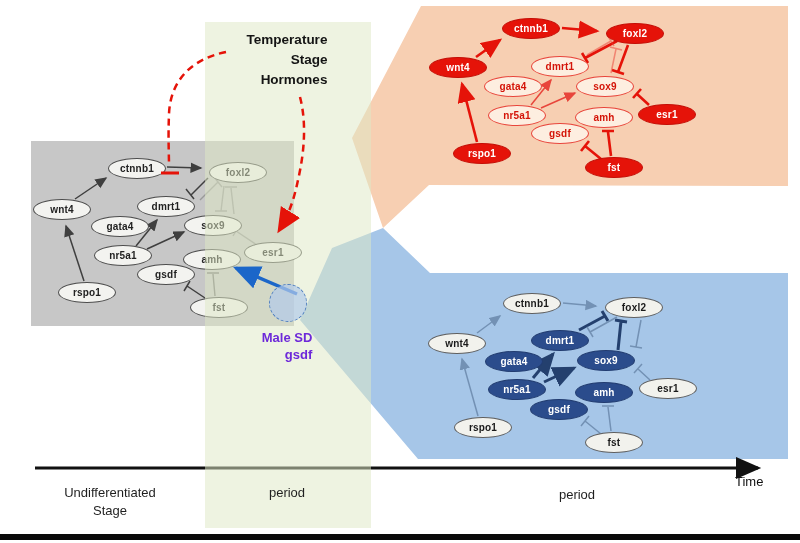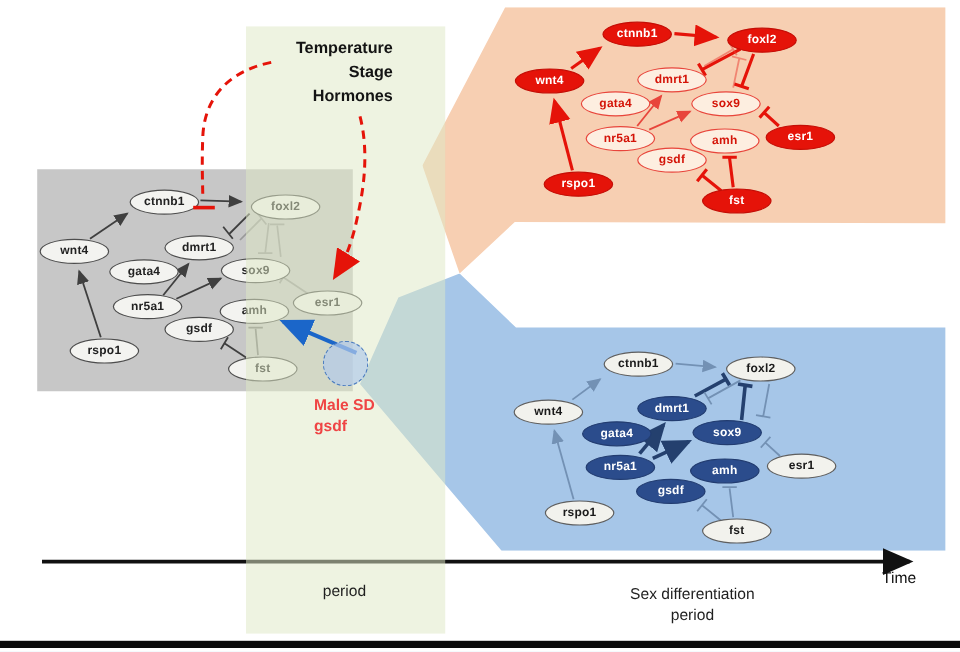--- a/index.html
+++ b/index.html
@@ -21,21 +21,21 @@
   .fa{background:#e51309;border:1.4px solid #c40e06;color:#fff;font-weight:700;z-index:5;}
   .fi{background:#fdeee0;border:1.6px solid #e8453b;color:#d41408;font-weight:700;z-index:5;}
   .ma{background:#2b4c8c;border:1.4px solid #223c70;color:#fff;font-weight:700;z-index:5;}
   .mi{background:#f2f2ed;border:1.4px solid #5f5f5f;color:#1a1a1a;z-index:5;}
   .title{position:absolute;left:287px;top:30px;transform:translateX(-50%);z-index:6;
          text-align:right;font-weight:bold;font-size:13.5px;line-height:20px;color:#141414;}
   .malesd-circle{position:absolute;left:288px;top:303px;width:38px;height:38px;
          margin-left:-19px;margin-top:-19px;border-radius:50%;z-index:5;
          background:rgba(178,203,233,0.7);border:1.6px dashed #4f7fc0;box-sizing:border-box;}
   .malesd-label{position:absolute;left:287px;top:329px;transform:translateX(-50%);z-index:6;
-         text-align:left;font-weight:bold;font-size:13px;line-height:17px;color:#ef4444;}
+         text-align:right;font-weight:bold;font-size:13px;line-height:17px;color:#6d28d9;}
   .stage{position:absolute;transform:translateX(-50%);z-index:6;text-align:center;
          font-size:13px;line-height:18px;color:#1f1f1f;}
   .time{position:absolute;left:735px;top:474px;z-index:6;font-size:13px;font-weight:400;color:#111;}
   .bottombar{position:absolute;left:0;top:534px;width:800px;height:6px;background:#0a0a0a;z-index:2;}
 </style>
 </head>
 <body>
 
 <div class="fig">
 
@@ -182,23 +182,26 @@
     <div>Stage</div>
     <div>Hormones</div>
   </div>
 
   <div class="malesd-circle"></div>
   <div class="malesd-label">
     <div>Male SD</div>
     <div>gsdf</div>
   </div>
 
+  <div class="stage" style="left:110px;top:484px">
+    <div>Undifferentiated</div>
+    <div>Stage</div>
+  </div>
   <div class="stage" style="left:287px;top:484px">
     <div>period</div>
   </div>
   <div class="stage" style="left:577px;top:486px">
-    <div>Sex differentiation</div>
     <div>period</div>
   </div>
   <div class="time">Time</div>
 
   <div class="bottombar"></div>
 </div>
 
 </body></html>

